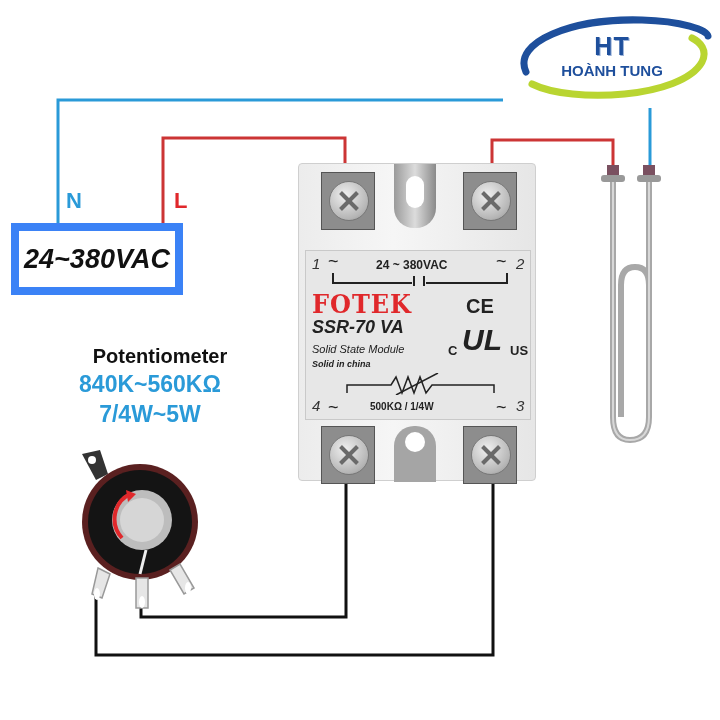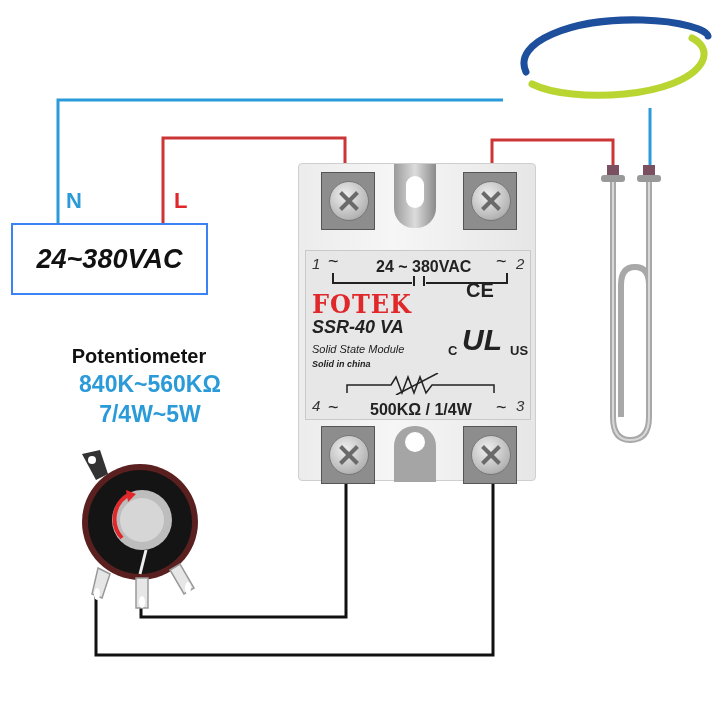--- a/index.html
+++ b/index.html
@@ -9,24 +9,24 @@
 
   
   .logo { left:512px; top:12px; width:200px; height:90px; }
   .logo-ht { left:0; top:20px; width:200px; text-align:center; font-weight:bold; font-size:25px; color:#1e4f9c; letter-spacing:1px; text-shadow:1px 1px 0 #9bb3d9; }
   .logo-name { left:0; top:50px; width:200px; text-align:center; font-weight:bold; font-size:15px; color:#1e4f9c; }
 
   
   .lbl-n { left:66px; top:188px; font-size:22px; font-weight:bold; color:#2a9ad8; }
   .lbl-l { left:174px; top:188px; font-size:22px; font-weight:bold; color:#e0282b; }
 
-  .supply-box { left:11px; top:223px; width:197px; height:72px; border:2px solid #3b82f6; box-sizing:border-box; background:#fff; display:flex; align-items:center; justify-content:center; }
+  .supply-box { left:11px; top:223px; width:172px; height:72px; border:8px solid #3b82f6; box-sizing:border-box; background:#fff; display:flex; align-items:center; justify-content:center; }
   .supply-text { font-size:27px; font-weight:bold; font-style:italic; color:#111; }
 
-  .pot-title { left:44px; top:345px; width:190px; text-align:center; font-size:20px; font-weight:bold; color:#111; }
+  .pot-title { left:65px; top:345px; width:190px; text-align:center; font-size:20px; font-weight:bold; color:#111; }
   .pot-range { left:50px; top:371px; width:200px; text-align:center; font-size:23px; font-weight:bold; color:#2a9ad8; }
   .pot-power { left:50px; top:401px; width:200px; text-align:center; font-size:23px; font-weight:bold; color:#2a9ad8; }
 
   
   .ssr { left:298px; top:163px; width:238px; height:318px; background:linear-gradient(90deg,#ececec,#f6f6f6 40%,#e6e6e6); border:1px solid #cfcfcf; border-radius:4px; box-sizing:border-box; }
   .terminal { position:absolute; width:54px; height:58px; background:#8d8d8d; border:1px solid #555; box-sizing:border-box; }
   .terminal .screw { position:absolute; left:7px; top:8px; width:38px; height:38px; border-radius:50%; background:radial-gradient(circle at 40% 35%,#f0f0f0,#b5b5b5 70%,#888); border:1px solid #777; }
   .screw::before, .screw::after { content:""; position:absolute; left:17px; top:7px; width:4px; height:24px; background:#6a6a6a; transform:rotate(45deg); }
   .screw::after { transform:rotate(-45deg); }
   .t1 { left:22px; top:8px; }
@@ -34,29 +34,29 @@
   .t4 { left:22px; top:262px; }
   .t3 { left:164px; top:262px; }
   .mount-top { position:absolute; left:95px; top:0; width:42px; height:64px; background:linear-gradient(90deg,#9a9a9a,#dcdcdc 50%,#8a8a8a); border-radius:0 0 20px 20px; }
   .mount-top .hole { position:absolute; left:12px; top:12px; width:18px; height:32px; background:#fff; border-radius:9px; }
   .mount-bot { position:absolute; left:95px; top:262px; width:42px; height:56px; background:#a5a5a5; border-radius:20px 20px 0 0; }
   .mount-bot .hole { position:absolute; left:11px; top:6px; width:20px; height:20px; background:#fff; border-radius:50%; }
 
   .label-plate { position:absolute; left:6px; top:86px; width:226px; height:170px; background:#e7e7e7; border:1px solid #c9c9c9; box-sizing:border-box; }
   .pl { position:absolute; color:#222; }
   .pin { font-size:15px; font-style:italic; color:#333; }
-  .vac { font-size:16px; font-weight:bold; }
+  .vac { font-size:12px; font-weight:bold; }
   .brand { font-size:24px; font-weight:bold; color:#e0282b; letter-spacing:1px; font-family:"DejaVu Serif", serif; transform:scaleY(1.1); }
   .model { font-size:18px; font-weight:bold; font-style:italic; }
   .desc { font-size:11px; font-weight:normal; font-style:italic; }
   .made { font-size:9px; font-weight:bold; font-style:italic; }
   .ce { font-size:20px; font-weight:bold; }
   .ul { font-size:30px; font-weight:bold; font-style:italic; }
   .ul-side { font-size:13px; font-weight:bold; }
-  .res { font-size:16px; font-weight:bold; }
+  .res { font-size:10px; font-weight:bold; }
   .tilde { font-size:18px; }
 
   
   .heater { left:595px; top:155px; width:70px; height:295px; }
   
   .pot { left:70px; top:450px; width:140px; height:170px; }
 </style>
 </head>
 <body>
 
@@ -71,20 +71,22 @@
 
   <polyline points="346,465 346,617 141,617 141,600" fill="none" stroke="#111" stroke-width="3"></polyline>
   <polyline points="493,465 493,655 96,655 96,590" fill="none" stroke="#111" stroke-width="3"></polyline>
 </svg>
 
 <div class="abs logo">
   <svg width="200" height="90" viewBox="0 0 200 90" style="position:absolute;left:0;top:0">
     <path d="M14,60 C0,30 60,6 130,8 C170,9 195,18 196,24" fill="none" stroke="#1e4f9c" stroke-width="7" stroke-linecap="round"></path>
     <path d="M20,72 C60,92 170,86 190,50 C196,38 188,30 180,26" fill="none" stroke="#b9d531" stroke-width="7" stroke-linecap="round"></path>
   </svg>
+  <div class="abs logo-ht">HT</div>
+  <div class="abs logo-name">HOÀNH TUNG</div>
 </div>
 
 <div class="abs lbl-n">N</div>
 <div class="abs lbl-l">L</div>
 <div class="abs supply-box">
   <span class="supply-text">24~380VAC</span>
 </div>
 
 <div class="abs pot-title">Potentiometer</div>
 <div class="abs pot-range">840K~560KΩ</div>
@@ -107,22 +109,22 @@
     <span class="pl vac" style="left:70px;top:7px">24 ~ 380VAC</span>
     <span class="pl tilde" style="left:190px;top:0px">~</span>
     <span class="pl pin" style="left:210px;top:4px">2</span>
     <svg class="pl" style="left:26px;top:22px" width="176" height="14">
       <polyline points="1,0 1,10 80,10" fill="none" stroke="#222" stroke-width="2"></polyline>
       <line x1="82" y1="3" x2="82" y2="13" stroke="#222" stroke-width="2"></line>
       <line x1="92" y1="3" x2="92" y2="13" stroke="#222" stroke-width="2"></line>
       <polyline points="94,10 175,10 175,0" fill="none" stroke="#222" stroke-width="2"></polyline>
     </svg>
     <span class="pl brand" style="left:6px;top:38px">FOTEK</span>
-    <span class="pl ce" style="left:160px;top:28px">CE</span>
-    <span class="pl model" style="left:6px;top:66px">SSR-40 VA</span>
+    <span class="pl ce" style="left:160px;top:44px">CE</span>
+    <span class="pl model" style="left:6px;top:66px">SSR-70 VA</span>
     <span class="pl ul-side" style="left:142px;top:92px">C</span>
     <span class="pl ul" style="left:156px;top:72px">UL</span>
     <span class="pl ul-side" style="left:204px;top:92px">US</span>
     <span class="pl desc" style="left:6px;top:92px">Solid State Module</span>
     <span class="pl made" style="left:6px;top:108px">Solid in china</span>
     <svg class="pl" style="left:40px;top:122px" width="150" height="22">
       <polyline points="1,20 1,12 45,12 50,4 56,20 62,4 68,20 74,4 80,20 86,12 148,12 148,20" fill="none" stroke="#222" stroke-width="1.5"></polyline>
       <line x1="50" y1="22" x2="92" y2="0" stroke="#222" stroke-width="1.5"></line>
     </svg>
     <span class="pl pin" style="left:6px;top:146px">4</span>

